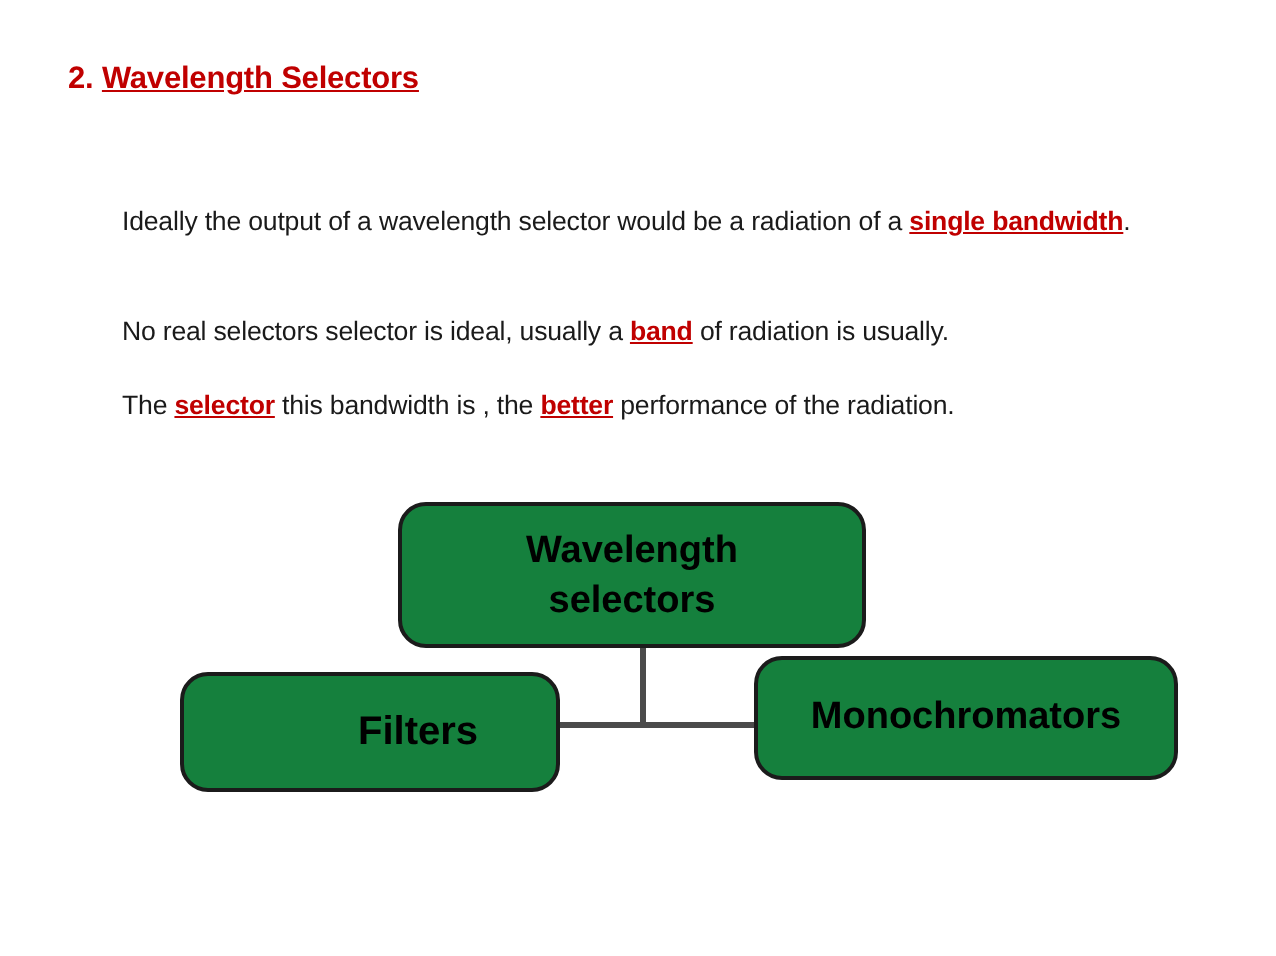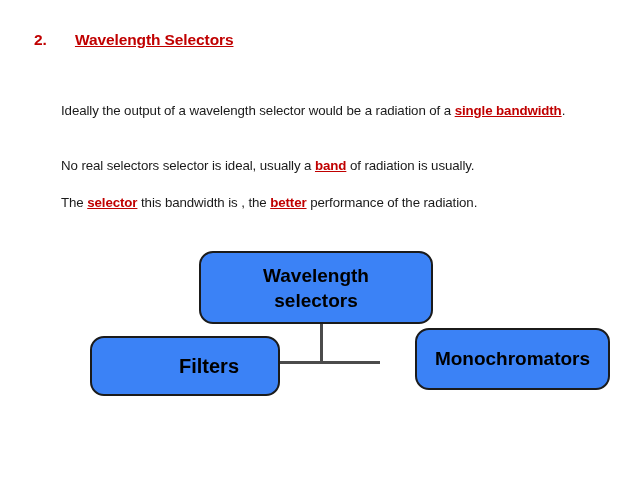--- a/index.html
+++ b/index.html
@@ -28,21 +28,20 @@
     font-size: 15.5px;
     font-weight: bold;
     color: #C00000;
     letter-spacing: -0.1px;
   }
   .title .num {
     text-decoration: none;
   }
   .title .u {
     text-decoration: underline;
-    margin-left: 24px;
   }
   .para {
     position: absolute;
     font-size: 13.3px;
     color: #1a1a1a;
     line-height: 20px;
     letter-spacing: -0.1px;
   }
   .p1 { left: 61px; top: 101px; width: 530px; }
   .p2 { left: 61px; top: 156px; width: 540px; }
@@ -60,21 +59,21 @@
     top: 240px;
     width: 638px;
     height: 170px;
   }
   .connector {
     position: absolute;
     background: #4b4b4b;
   }
   .box {
     position: absolute;
-    background: #3b82f6;
+    background: #15803d;
     border: 2.5px solid #1b1b1b;
     border-radius: 14px;
     display: flex;
     align-items: center;
     justify-content: center;
     text-align: center;
     color: #000000;
     font-weight: bold;
     box-sizing: border-box;
   }
@@ -90,24 +89,23 @@
     left: 90px;
     top: 96px;
     width: 190px;
     height: 60px;
     font-size: 20px;
     padding-left: 48px;
   }
   .box-mono {
     left: 377px;
     top: 88px;
-    width: 195px;
+    width: 212px;
     height: 62px;
     font-size: 19px;
-    margin-left: 38px;
   }
 </style>
 </head>
 <body>
 
 <div class="slide">
 
   <div class="title">
     <span class="num">2.</span>
     <span class="u">Wavelength Selectors</span>

